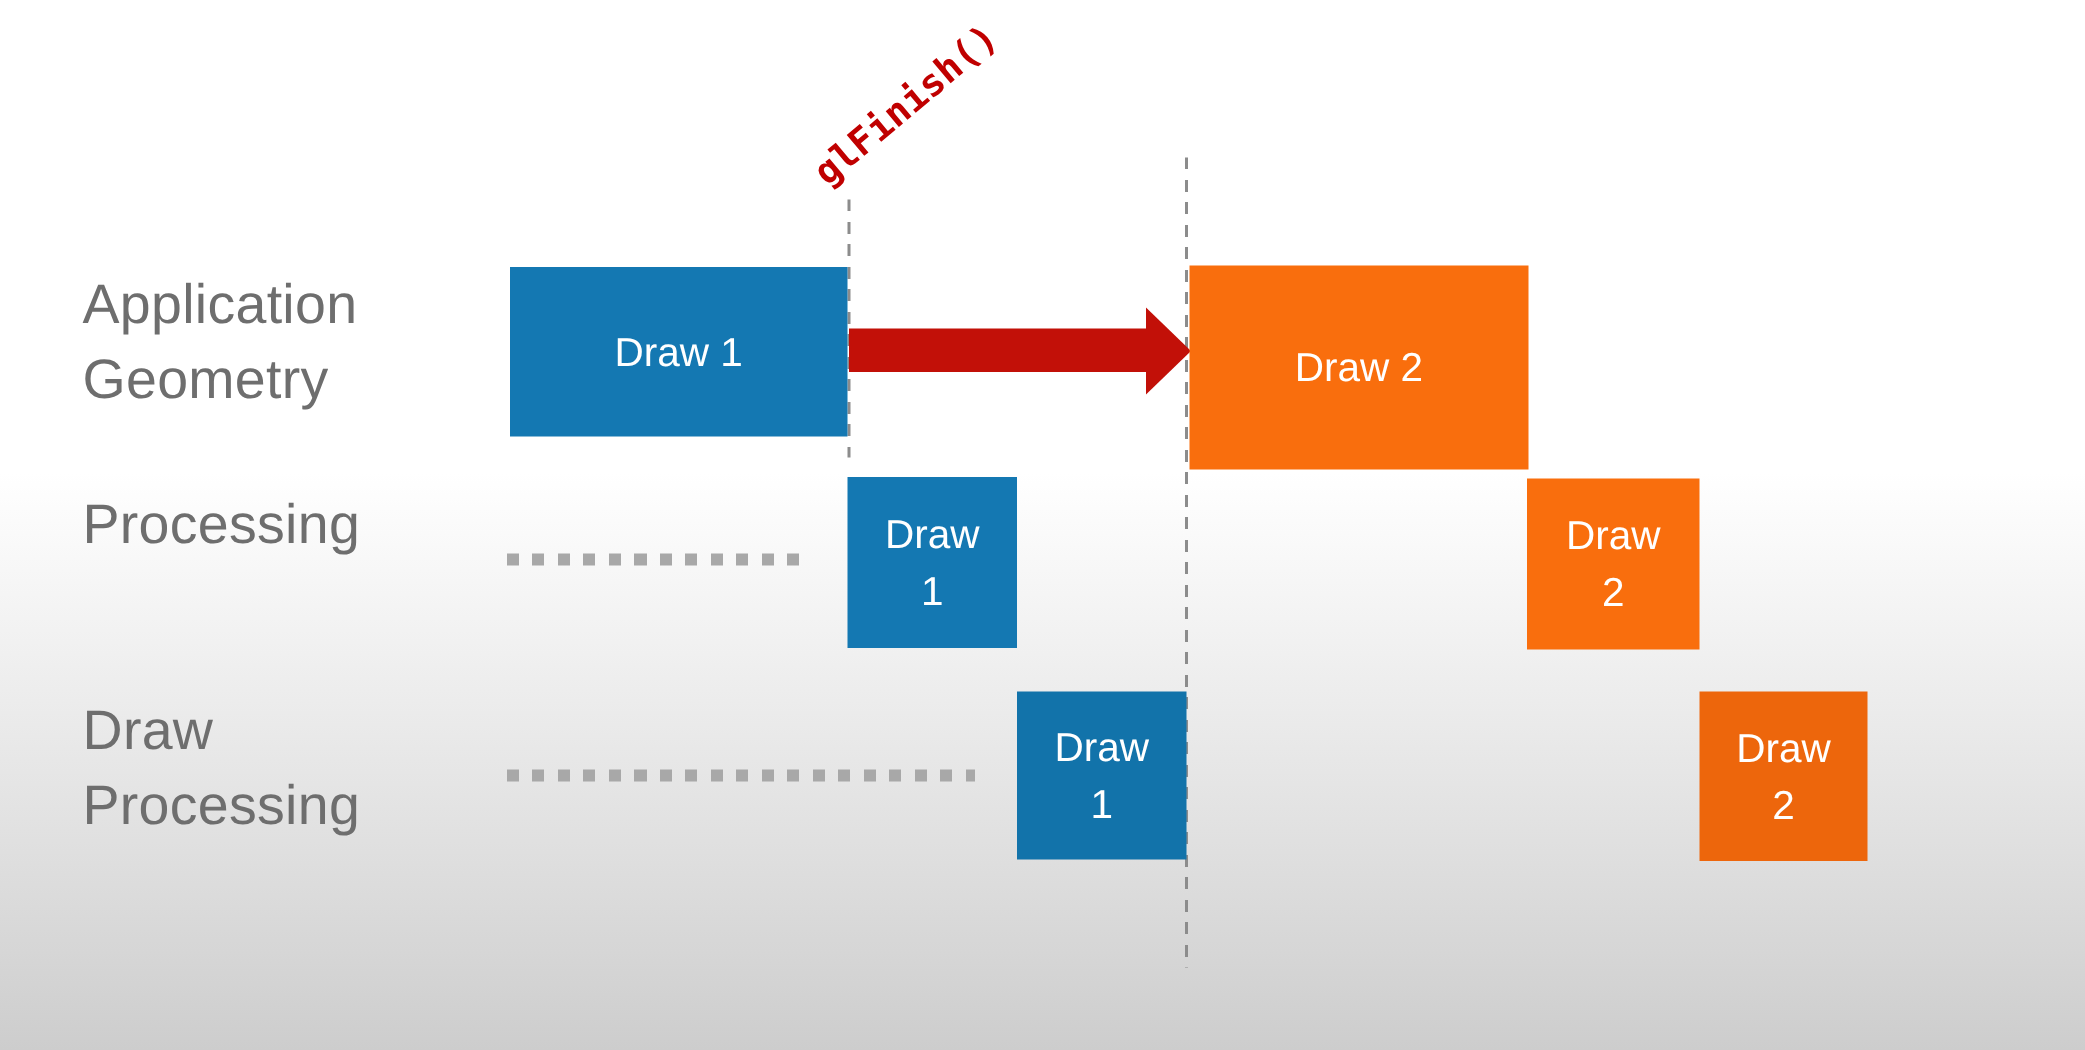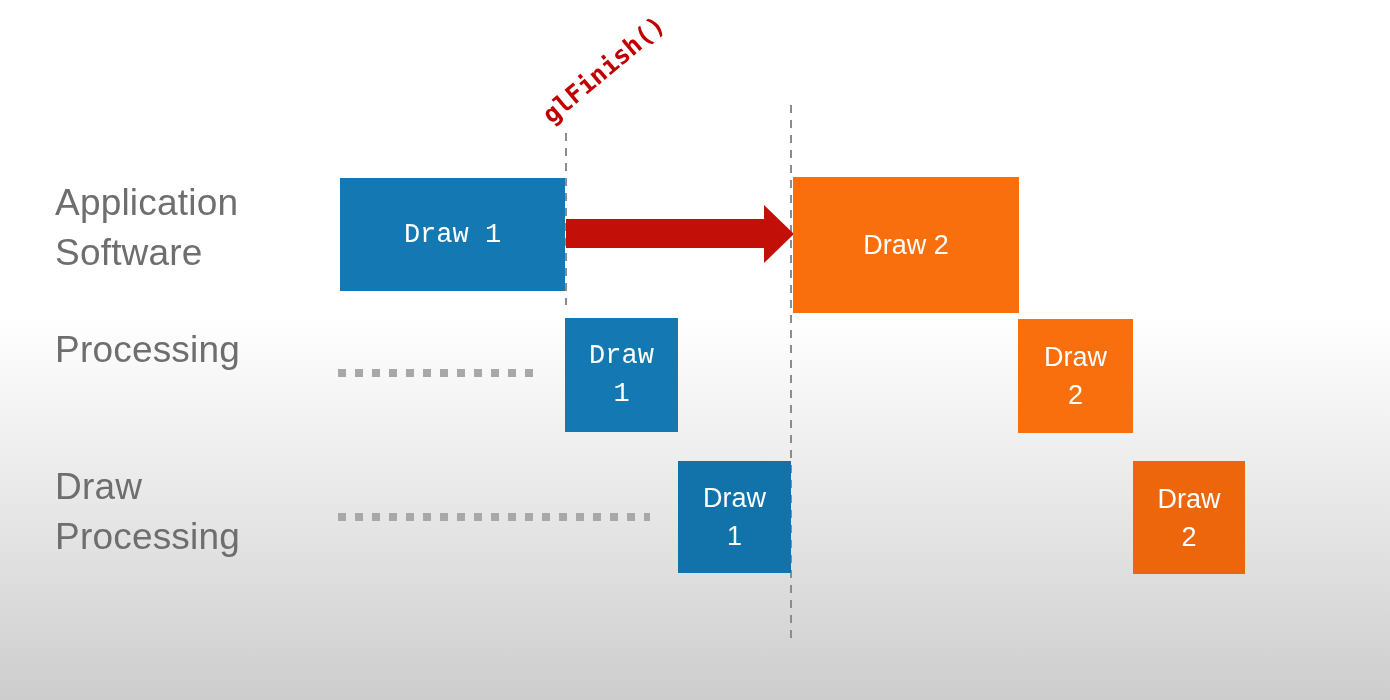--- a/index.html
+++ b/index.html
@@ -23,21 +23,21 @@
   .lbl-geo{top:325px;}
   .lbl-pix{top:462px;}
 
   
   .box{
     position:absolute;
     display:flex;flex-direction:column;align-items:center;justify-content:center;
     color:#ffffff;font-size:27px;line-height:38px;font-weight:400;
     text-align:center;
   }
-  .blue{background:#1478b2;font-family:Liberation Mono, monospace;}
+  .blue{background:#1478b2;}
   .blue-dk{background:#1273aa;}
   .orange{background:#f96e0d;}
   .orange-dk{background:#ed660c;}
 
   .b-app1{left:340px;top:178px;width:225px;height:113px;}
   .b-app2{left:793px;top:177px;width:226px;height:136px;}
   .b-geo1{left:565px;top:318px;width:113px;height:114px;}
   .b-geo2{left:1018px;top:319px;width:115px;height:114px;}
   .b-pix1{left:678px;top:461px;width:113px;height:112px;}
   .b-pix2{left:1133px;top:461px;width:112px;height:113px;}
@@ -81,21 +81,21 @@
     white-space:nowrap;
   }
 </style>
 </head>
 <body>
 
 <div class="stage">
 
   <div class="row-label lbl-app">
     <span>Application</span>
-    <span>Software</span>
+    <span>Geometry</span>
   </div>
   <div class="row-label lbl-geo">
     <span>Processing</span>
   </div>
   <div class="row-label lbl-pix">
     <span>Draw</span>
     <span>Processing</span>
   </div>
 
   <div class="vdash vdash1"></div>

